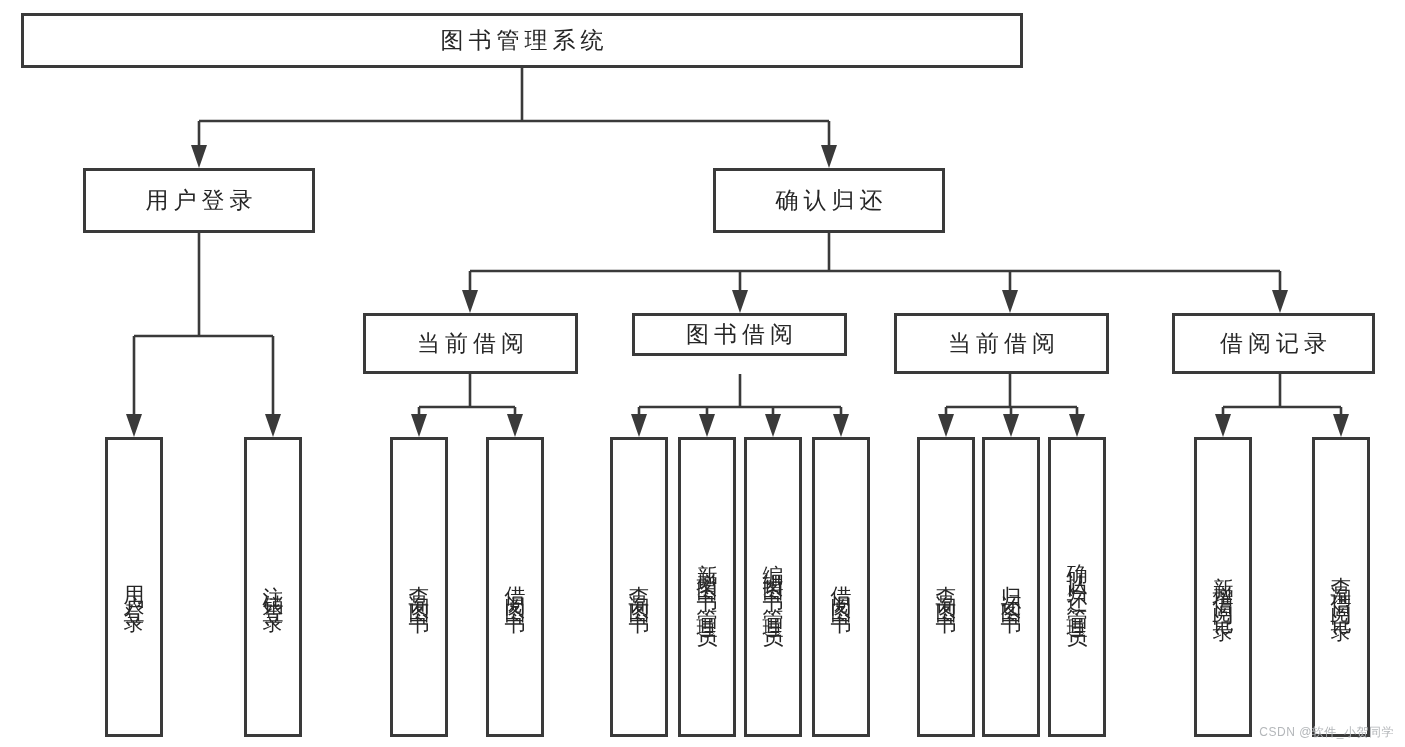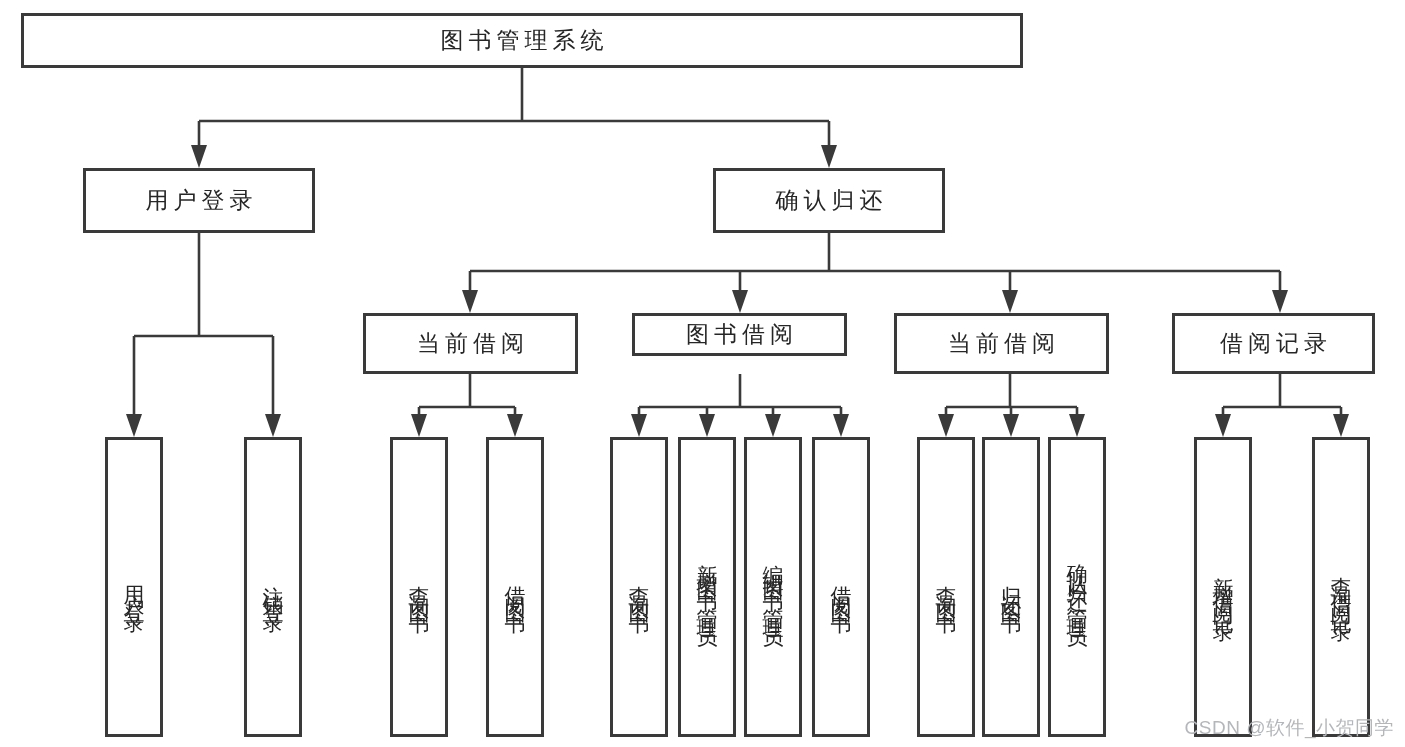--- a/index.html
+++ b/index.html
@@ -43,21 +43,21 @@
     text-orientation: mixed;
     font-size: 21px;
     letter-spacing: 9px;
     text-indent: 0;
     white-space: nowrap;
   }
   .watermark {
     position: absolute;
     right: 11px;
     bottom: 6px;
-    font-size: 19px;
+    font-size: 12px;
     letter-spacing: 0.5px;
     color: var(--wm, #b4b7ba);
     z-index: 5;
     white-space: nowrap;
   }
 </style>
 </head>
 <body>
 
 <div class="canvas">

